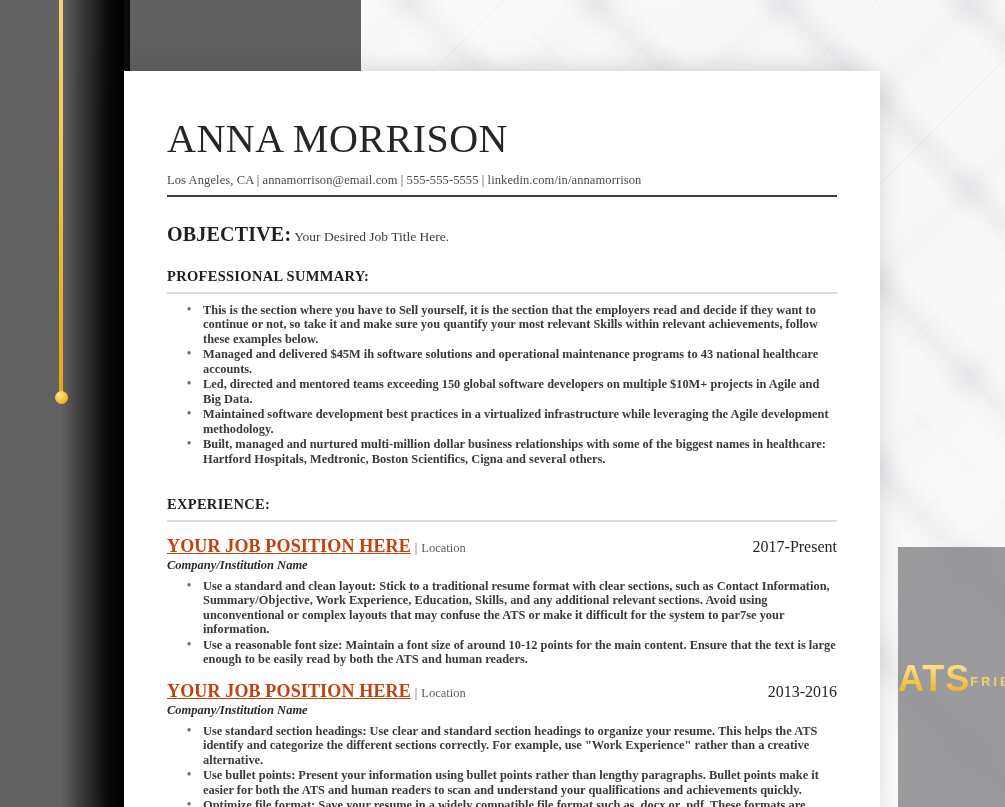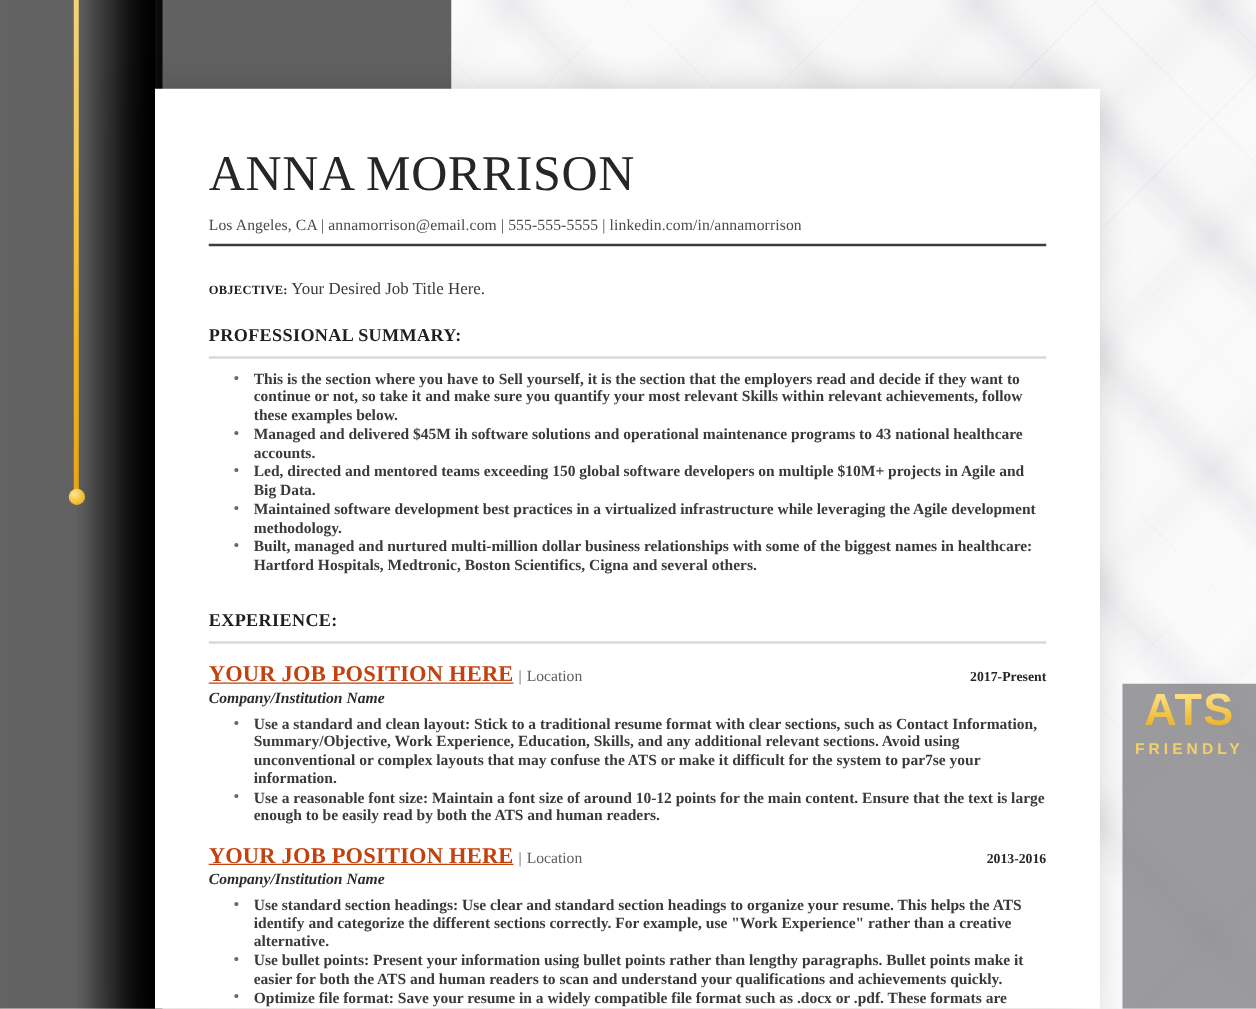--- a/index.html
+++ b/index.html
@@ -72,21 +72,21 @@
     font-family:"Liberation Serif", serif;
   }
   .contact {
     font-size:12.5px; color:#4a4a4a; margin-top:13px; letter-spacing:0.1px;
   }
   .rule-strong {
     height:2px; background:#3c3c3c; margin-top:7px;
   }
 
   .obj-line { margin-top:26px; font-size:13.5px; color:#333; }
-  .obj-line .lbl { font-weight:bold; color:#1f1f1f; font-size:10px; letter-spacing:.2px; }
+  .obj-line .lbl { font-weight:bold; color:#1f1f1f; font-size:20px; letter-spacing:.2px; }
   .obj-line .val { color:#3b3b3b; }
 
   .sec-head {
     margin-top:22px; font-size:14.5px; font-weight:bold;
     color:#1f1f1f; letter-spacing:.3px;
   }
   .sec-head.gap-lg { margin-top:30px; }
   .rule-thin { height:1.5px; background:#d9d9d9; margin-top:7px; }
 
   ul.bullets { list-style:none; margin-top:9px;font-weight:bold; }
@@ -97,29 +97,29 @@
   ul.bullets li:before {
     content:"\2022"; position:absolute; left:20px; top:-1px;
     color:#6a6a6a; font-size:12px;
   }
 
   .job { margin-top:14px; }
   .job-row { display:flex; align-items:baseline; justify-content:space-between; }
   .job-title { font-size:18px; font-weight:bold; color:#c2410c; letter-spacing:.15px;text-decoration:underline; }
   .job-sep { color:#8a8a8a; font-weight:400; }
   .job-loc { font-size:12.5px; color:#5f5f5f; font-weight:400; }
-  .job-dates { font-size:11px; font-weight:bold; color:#262626; white-space:nowrap; }
+  .job-dates { font-size:16px; font-weight:normal; color:#262626; white-space:nowrap; }
   .job-company { font-size:12.5px; font-weight:bold; font-style:italic; color:#2b2b2b; margin-top:1px; }
   .job ul.bullets { margin-top:6px; }
 
   
   #ats-badge {
     position:absolute; left:898px; top:547px; width:107px; height:260px;
     background:rgba(118,118,122,0.72);
-    display:flex; flex-direction:column; align-items:center;
+    display:flex; flex-direction:row; align-items:center;
     padding-top:3px;
   }
   #ats-badge .ats-main {
     font-family:"Liberation Sans", sans-serif;
     font-weight:bold; font-size:36px; letter-spacing:1px;
     background:linear-gradient(180deg,#fde79b 0%, #f7cf5e 42%, #eaa81d 100%);
     -webkit-background-clip:text; background-clip:text; color:transparent;
     line-height:1;
   }
   #ats-badge .ats-sub {

